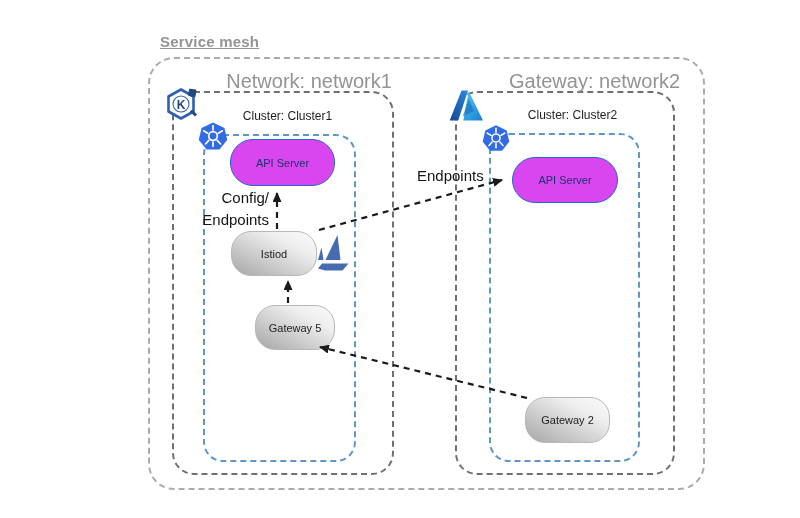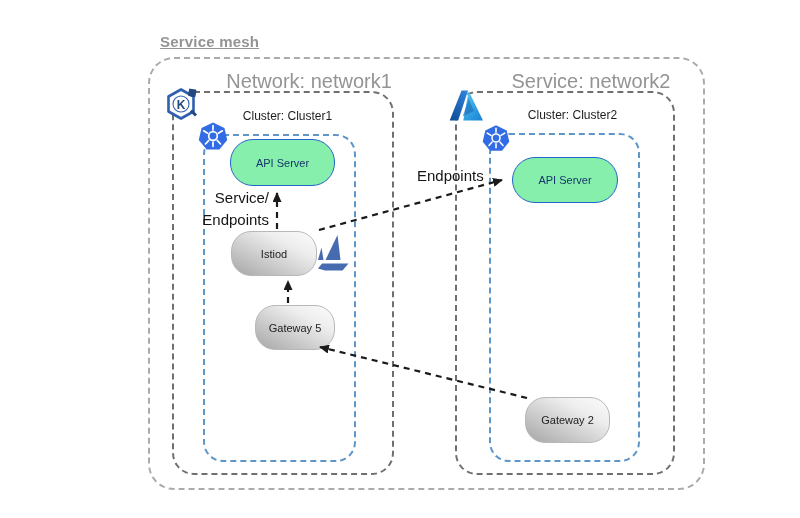--- a/index.html
+++ b/index.html
@@ -29,21 +29,21 @@
   .cluster-label {
     position:absolute; top:-27px; left:0; right:0; text-align:center;
     padding-left:16px; font-size:12px; color:#1d1d1d; white-space:nowrap;
   }
   
   .node {
     position:absolute; display:flex; align-items:center; justify-content:center;
     font-size:11px; z-index:3;
   }
   .pill {
-    background:#86efac; border:1px solid #2166c9; border-radius:23px; color:#17366b;
+    background:#d946ef; border:1px solid #2166c9; border-radius:23px; color:#17366b;
   }
   .graybox {
     background:linear-gradient(to top right, #a6a6a6, #eeeeee 70%, #fbfbfb);
     border:1px solid #b8b8b8; border-radius:20px; color:#222222;
   }
   .api1 { left:230px; top:139px; width:103px; height:45px; }
   .api2 { left:512px; top:157px; width:104px; height:44px; }
   .istiod { left:231px; top:231px; width:84px; height:43px; }
   .gw1 { left:255px; top:305px; width:78px; height:43px; }
   .gw2 { left:525px; top:397px; width:83px; height:44px; }
@@ -72,21 +72,21 @@
   <div class="mesh-box"></div>
 
   <div class="network-box n1">
     <div class="network-label">Network: network1</div>
     <div class="cluster-box">
       <div class="cluster-label">Cluster: Cluster1</div>
     </div>
   </div>
 
   <div class="network-box n2">
-    <div class="network-label">Service: network2</div>
+    <div class="network-label">Gateway: network2</div>
     <div class="cluster-box">
       <div class="cluster-label">Cluster: Cluster2</div>
     </div>
   </div>
 
   <div class="node pill api1">API Server</div>
   <div class="node pill api2">API Server</div>
   <div class="node graybox istiod">Istiod</div>
   <div class="node graybox gw1">Gateway 5</div>
   <div class="node graybox gw2">Gateway 2</div>
@@ -153,21 +153,21 @@
     <svg viewBox="0 0 32 38">
       <g fill="#466bb0">
         <polygon points="20.5,0 23.5,25 8.5,25"></polygon>
         <polygon points="4.5,12.5 6.5,25 1,25"></polygon>
         <polygon points="1,33.5 5,28.5 31.5,28.5 25.5,35.5 8,35.5"></polygon>
       </g>
     </svg>
   </div>
 
   <div class="edge-label config-label">
-    <div>Service/</div>
+    <div>Config/</div>
     <div>Endpoints</div>
   </div>
   <div class="edge-label endpoints-label">Endpoints</div>
 
   <svg class="arrows">
     <defs>
       <marker id="ah" markerWidth="11" markerHeight="9" refX="9" refY="4.5" orient="auto" markerUnits="userSpaceOnUse">
         <path d="M0,0 L10,4.5 L0,9 Z" fill="#1a1a1a"></path>
       </marker>
     </defs>

